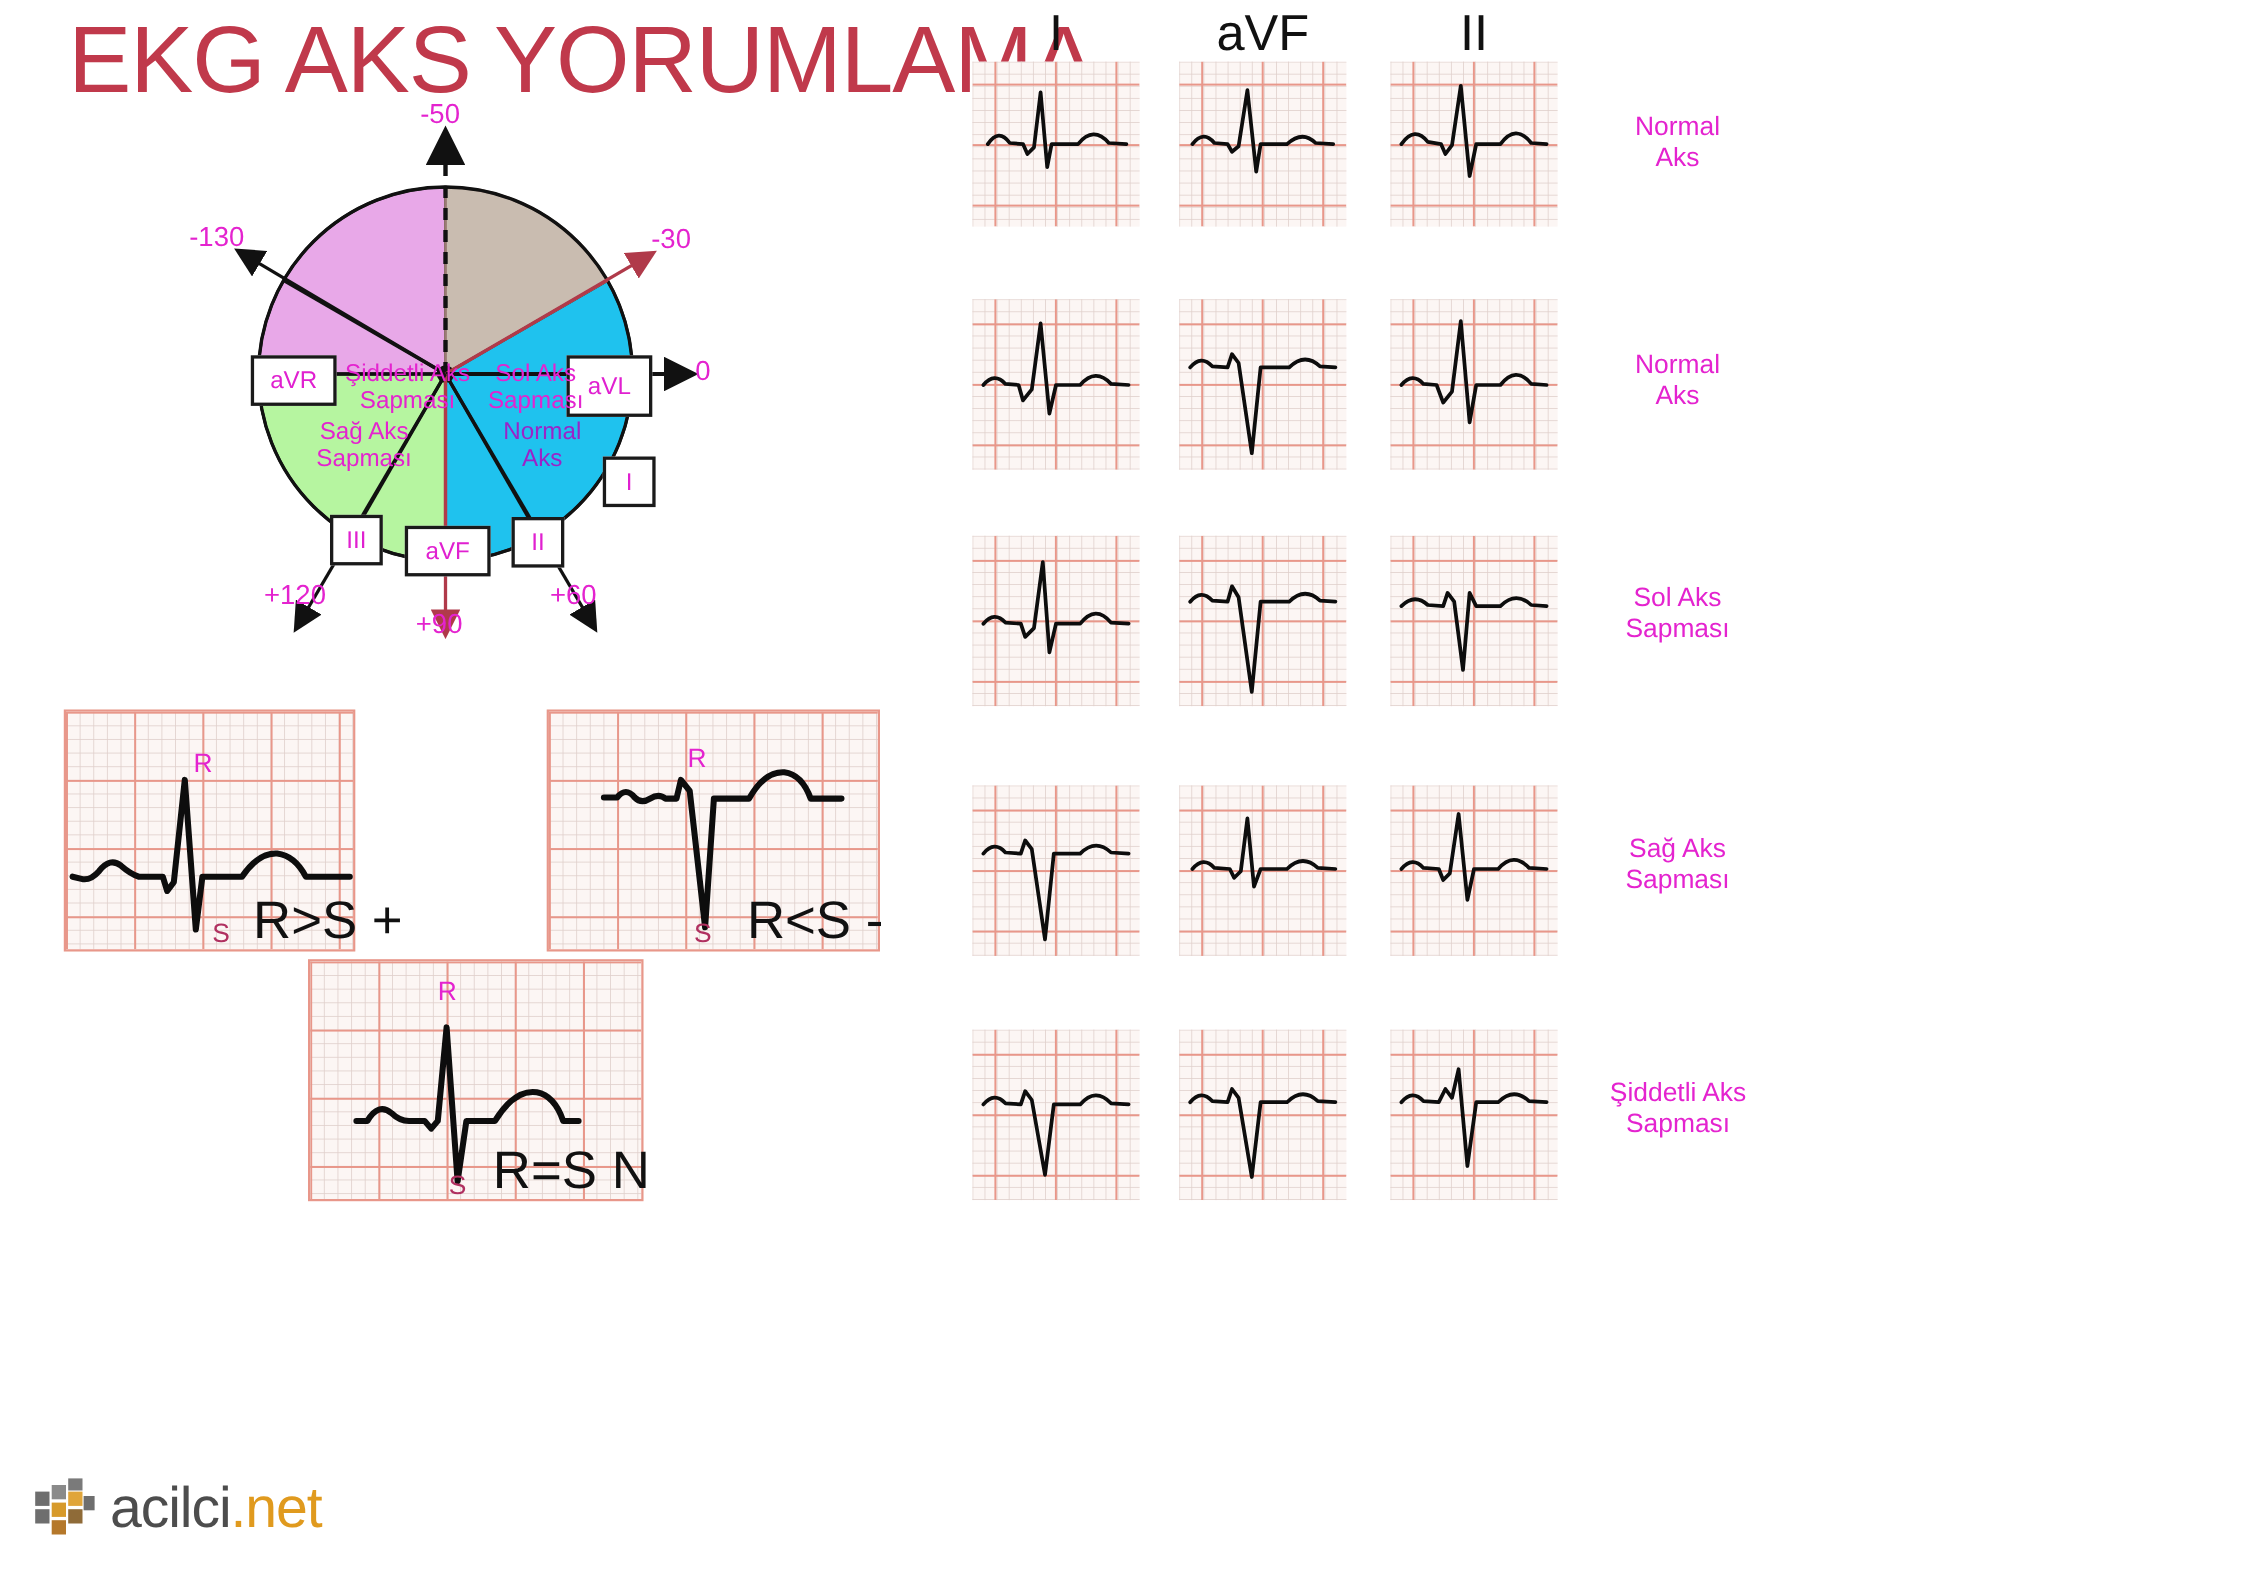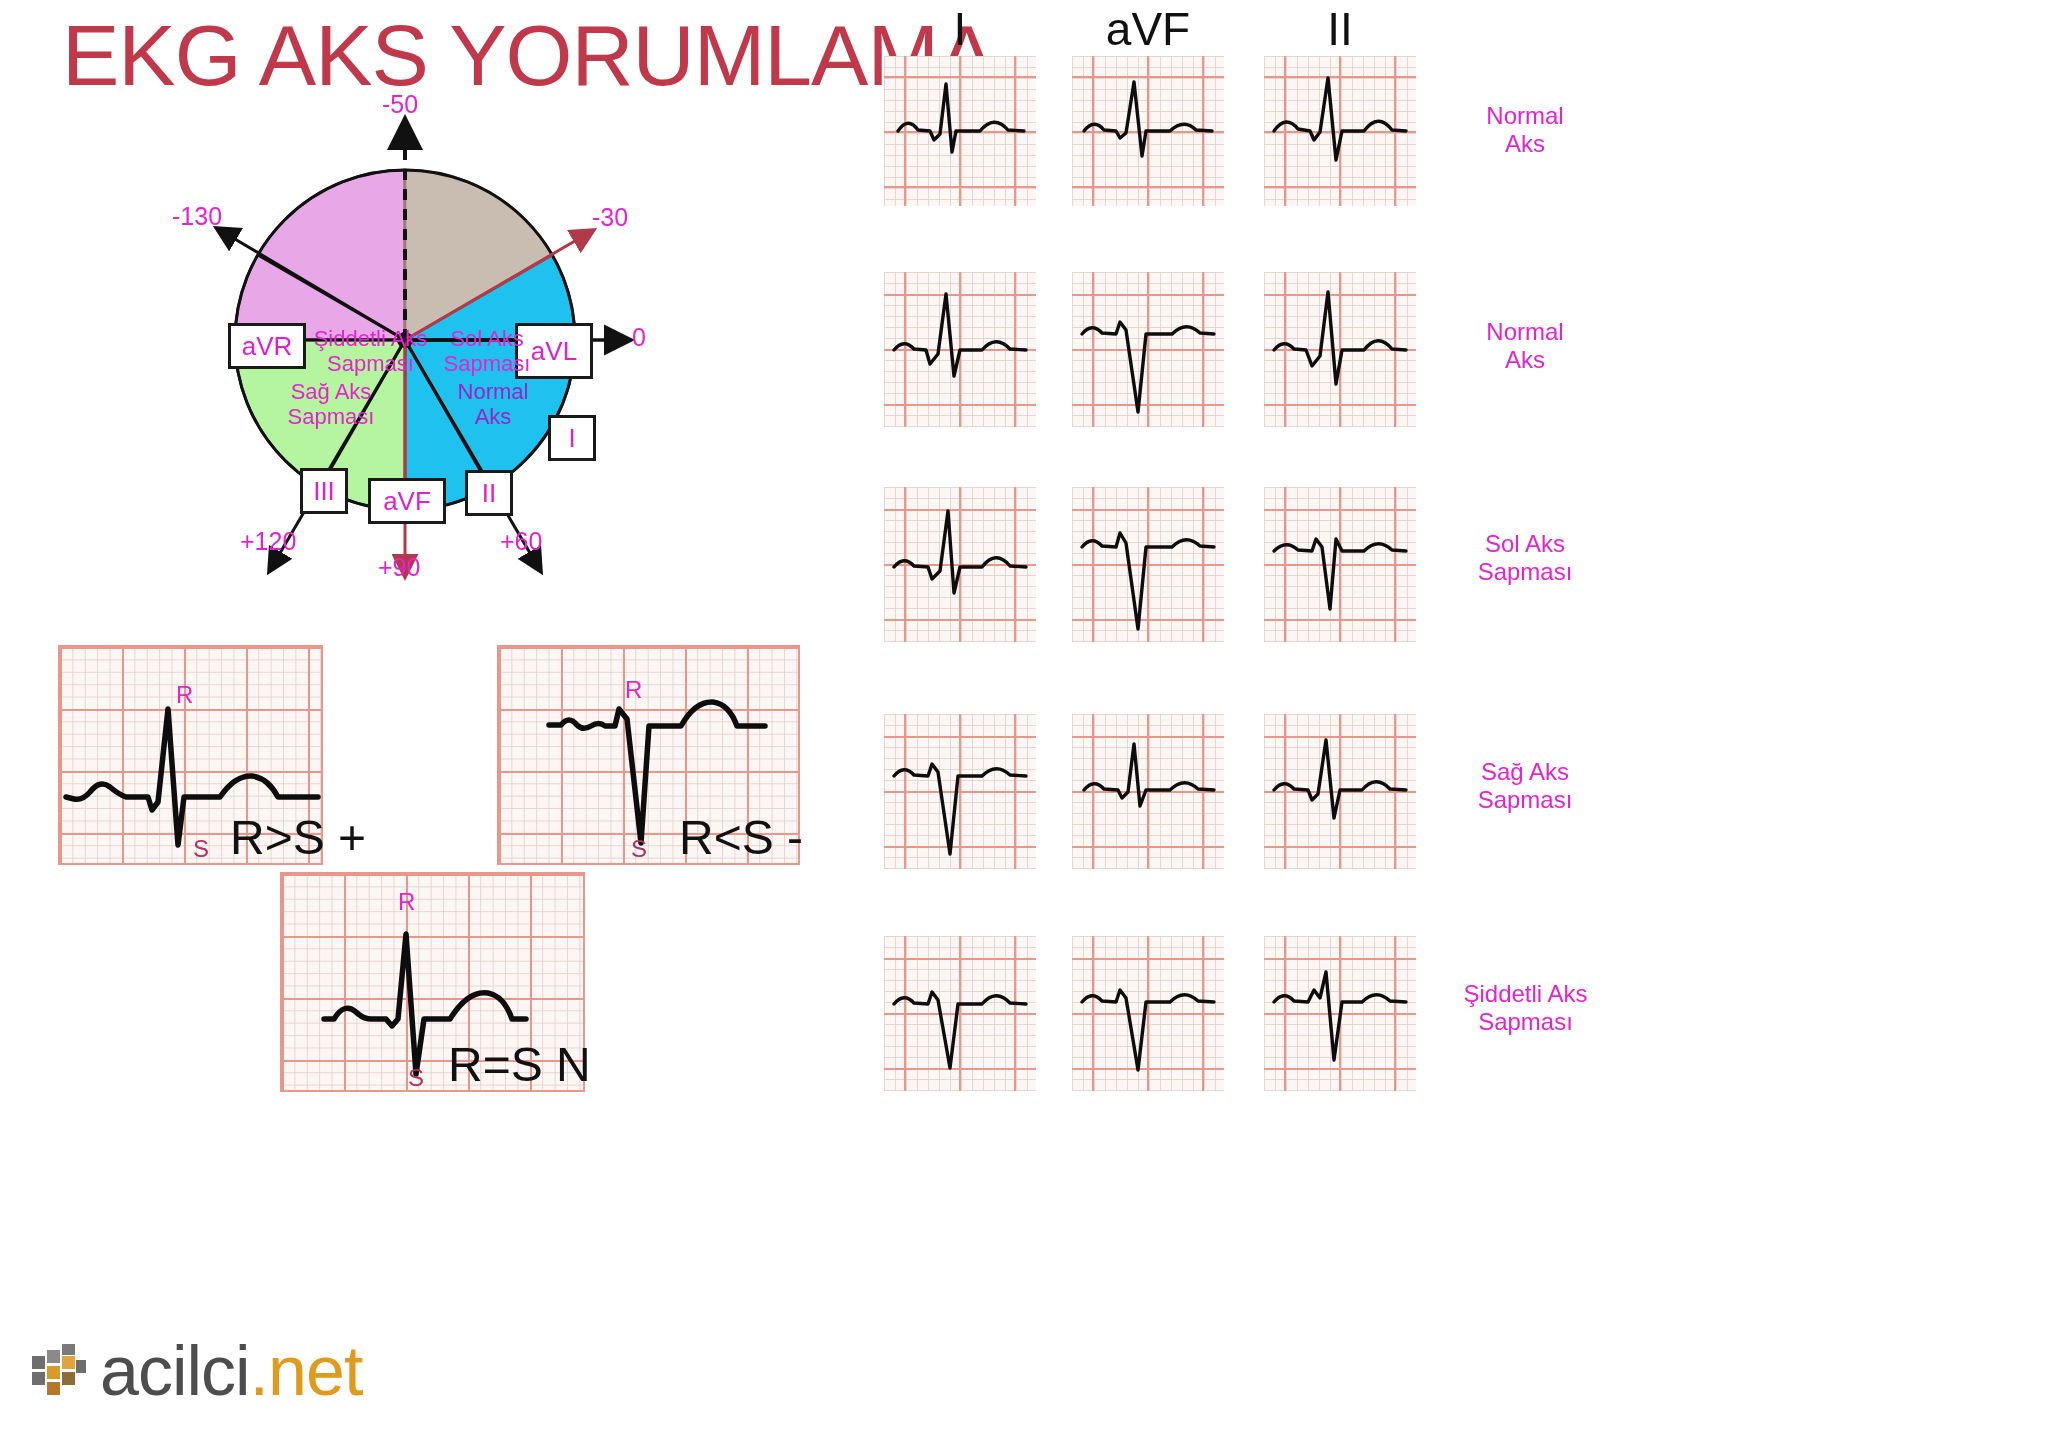--- a/index.html
+++ b/index.html
@@ -25,21 +25,21 @@
 
   
   #axis-diagram{ left:160px; top:95px; width:700px; height:500px; }
   #axis-svg{ display:block; }
 
   .lead-box{
     position:absolute;
     background:#ffffff;
     border:3px solid #1a1a1a;
     color:#e020d0;
-    font-size:26px;
+    font-size:22px;
     display:flex;align-items:center;justify-content:center;
     box-sizing:border-box;
     white-space:nowrap;
   }
   .sector-label{
     position:absolute;
     color:#e423cf;
     font-size:22px;
     line-height:1.12;
     text-align:center;
@@ -101,21 +101,21 @@
     font-size:24px;
     color:#e423cf;
     text-align:center;
     line-height:1.15;
     white-space:nowrap;
   }
 
   
   #logo{ left:28px; top:1336px; height:70px; display:flex; align-items:center; }
   #logo .logo-text{
-    font-size:70px;
+    font-size:52px;
     color:#4d4d4d;
     letter-spacing:-1px;
     margin-left:10px;
     white-space:nowrap;
   }
   #logo .logo-text .net{ color:#e09a1e; }
 </style>
 </head>
 <body>
 

